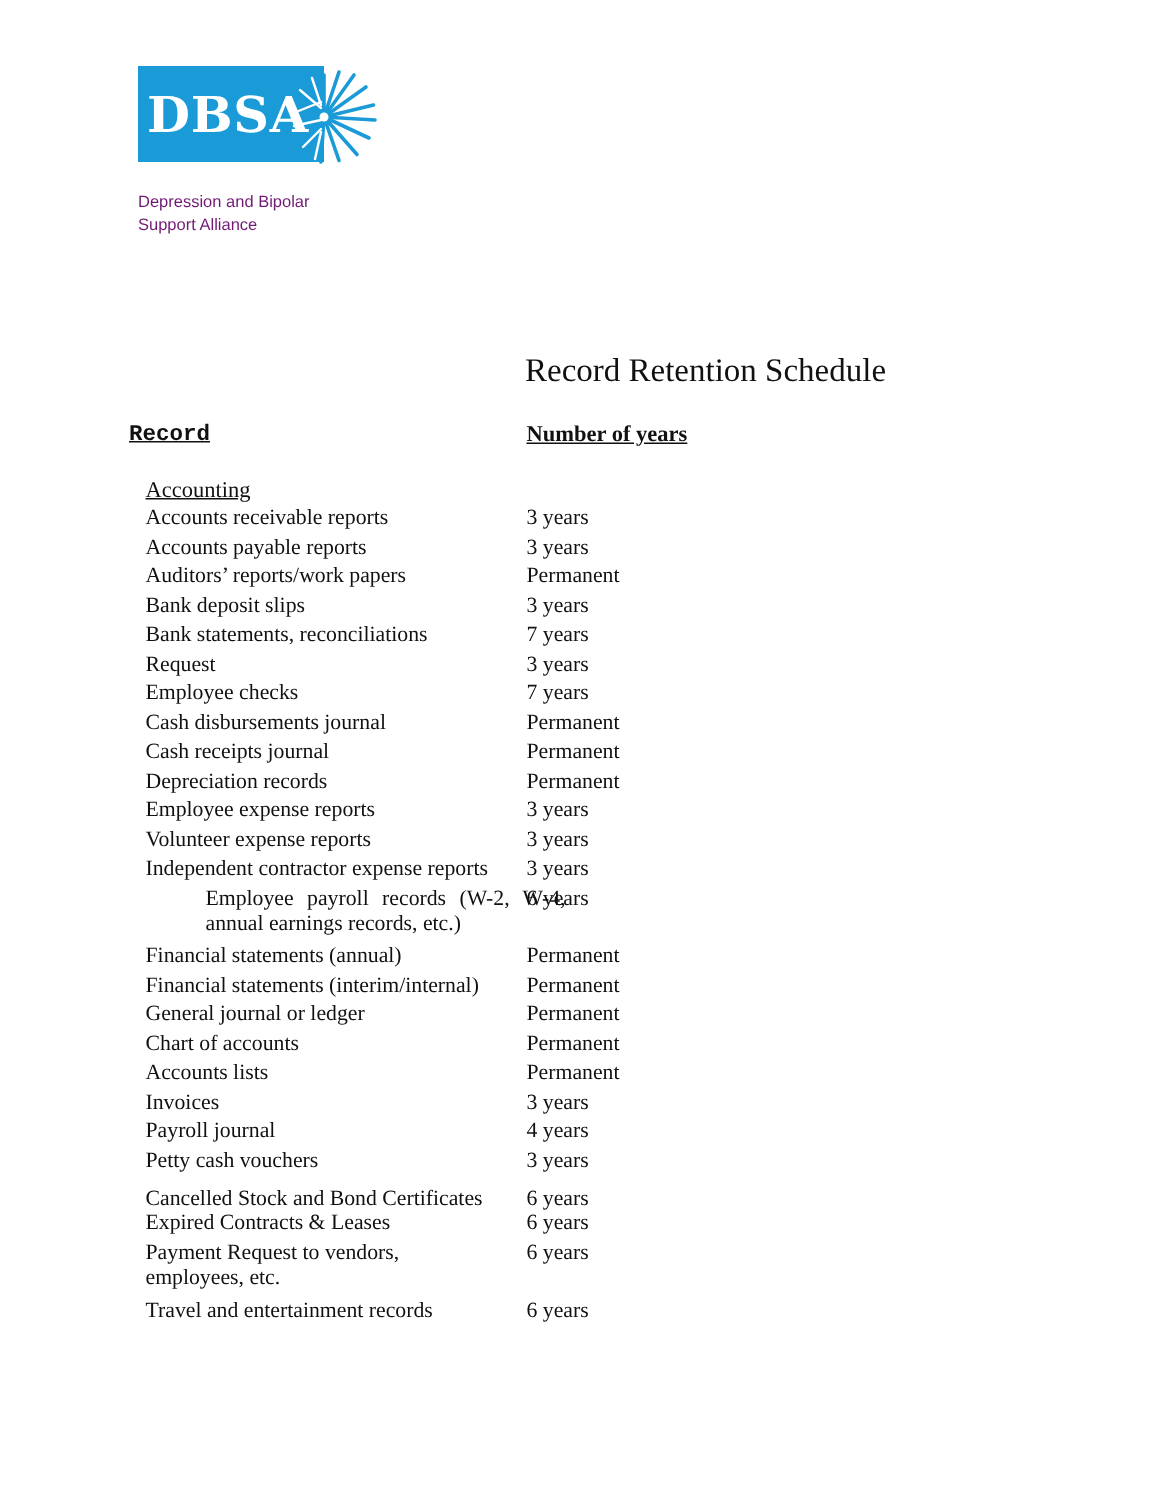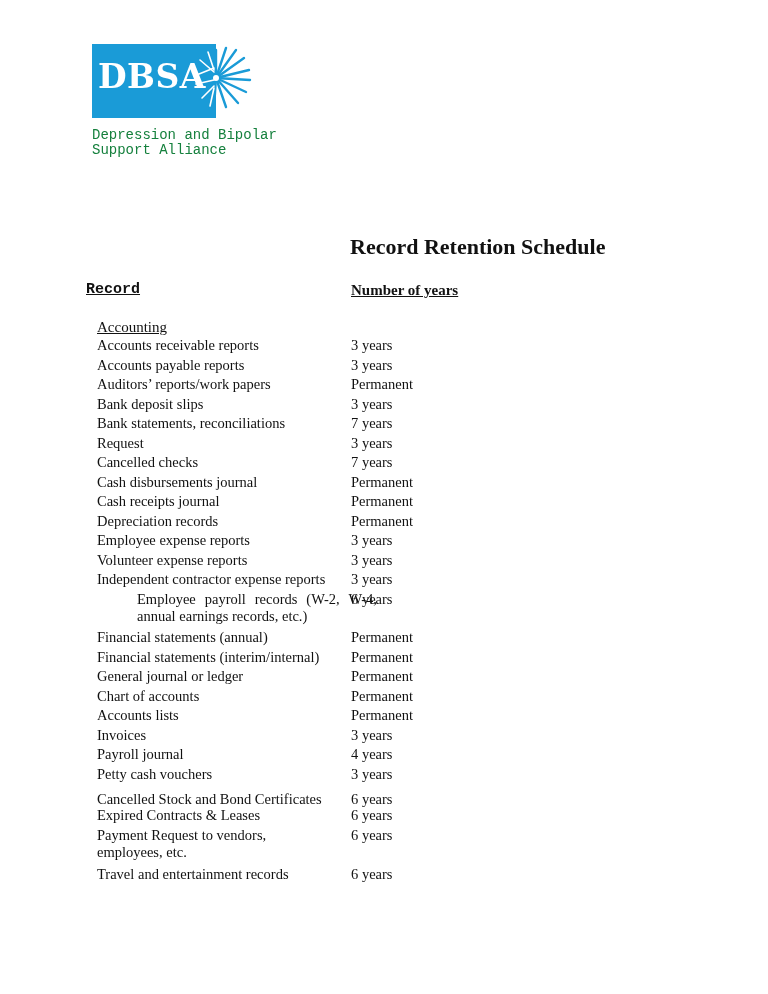--- a/index.html
+++ b/index.html
@@ -20,21 +20,21 @@
       left: 92px;
       top: 44px;
       width: 160px;
       height: 72px;
     }
     .logo-box {
       position: absolute;
       left: 0;
       top: 0;
       width: 124px;
-      height: 74px;
+      height: 64px;
       background: #1a9bd7;
     }
     .logo-text {
       position: absolute;
       left: 6px;
       top: 13px;
       font-family: "DejaVu Serif", "Liberation Serif", serif;
       font-weight: bold;
       font-size: 33px;
       letter-spacing: 0.5px;
@@ -45,34 +45,33 @@
       position: absolute;
       left: 100px;
       top: 2px;
       width: 60px;
       height: 64px;
     }
     .org-name {
       position: absolute;
       left: 92px;
       top: 128px;
-      font-family: Liberation Mono, monospace;
-      font-size: 14px;
+      font-family: Liberation Sans, sans-serif;
+      font-size: 11px;
       line-height: 15px;
-      color: #15803d;
+      color: #701a75;
     }
     .doc-title {
       position: absolute;
       left: 350px;
       top: 234px;
       font-size: 22px;
       line-height: 26px;
       color: #111111;
       white-space: nowrap;
-      font-weight: bold;
     }
     .col-head {
       position: absolute;
       top: 281px;
       font-size: 15px;
       font-weight: bold;
       text-decoration: underline;
       line-height: 18px;
     }
     .col-head.record { left: 86px; font-family: Liberation Mono, monospace; }
@@ -174,21 +173,21 @@
     </div>
     <div class="row" style="top: 415px;">
       <div class="rec">Bank statements, reconciliations</div>
       <div class="yrs">7 years</div>
     </div>
     <div class="row" style="top: 435px;">
       <div class="rec">Request</div>
       <div class="yrs">3 years</div>
     </div>
     <div class="row" style="top: 454px;">
-      <div class="rec">Cancelled checks</div>
+      <div class="rec">Employee checks</div>
       <div class="yrs">7 years</div>
     </div>
     <div class="row" style="top: 474px;">
       <div class="rec">Cash disbursements journal</div>
       <div class="yrs">Permanent</div>
     </div>
     <div class="row" style="top: 493px;">
       <div class="rec">Cash receipts journal</div>
       <div class="yrs">Permanent</div>
     </div>

